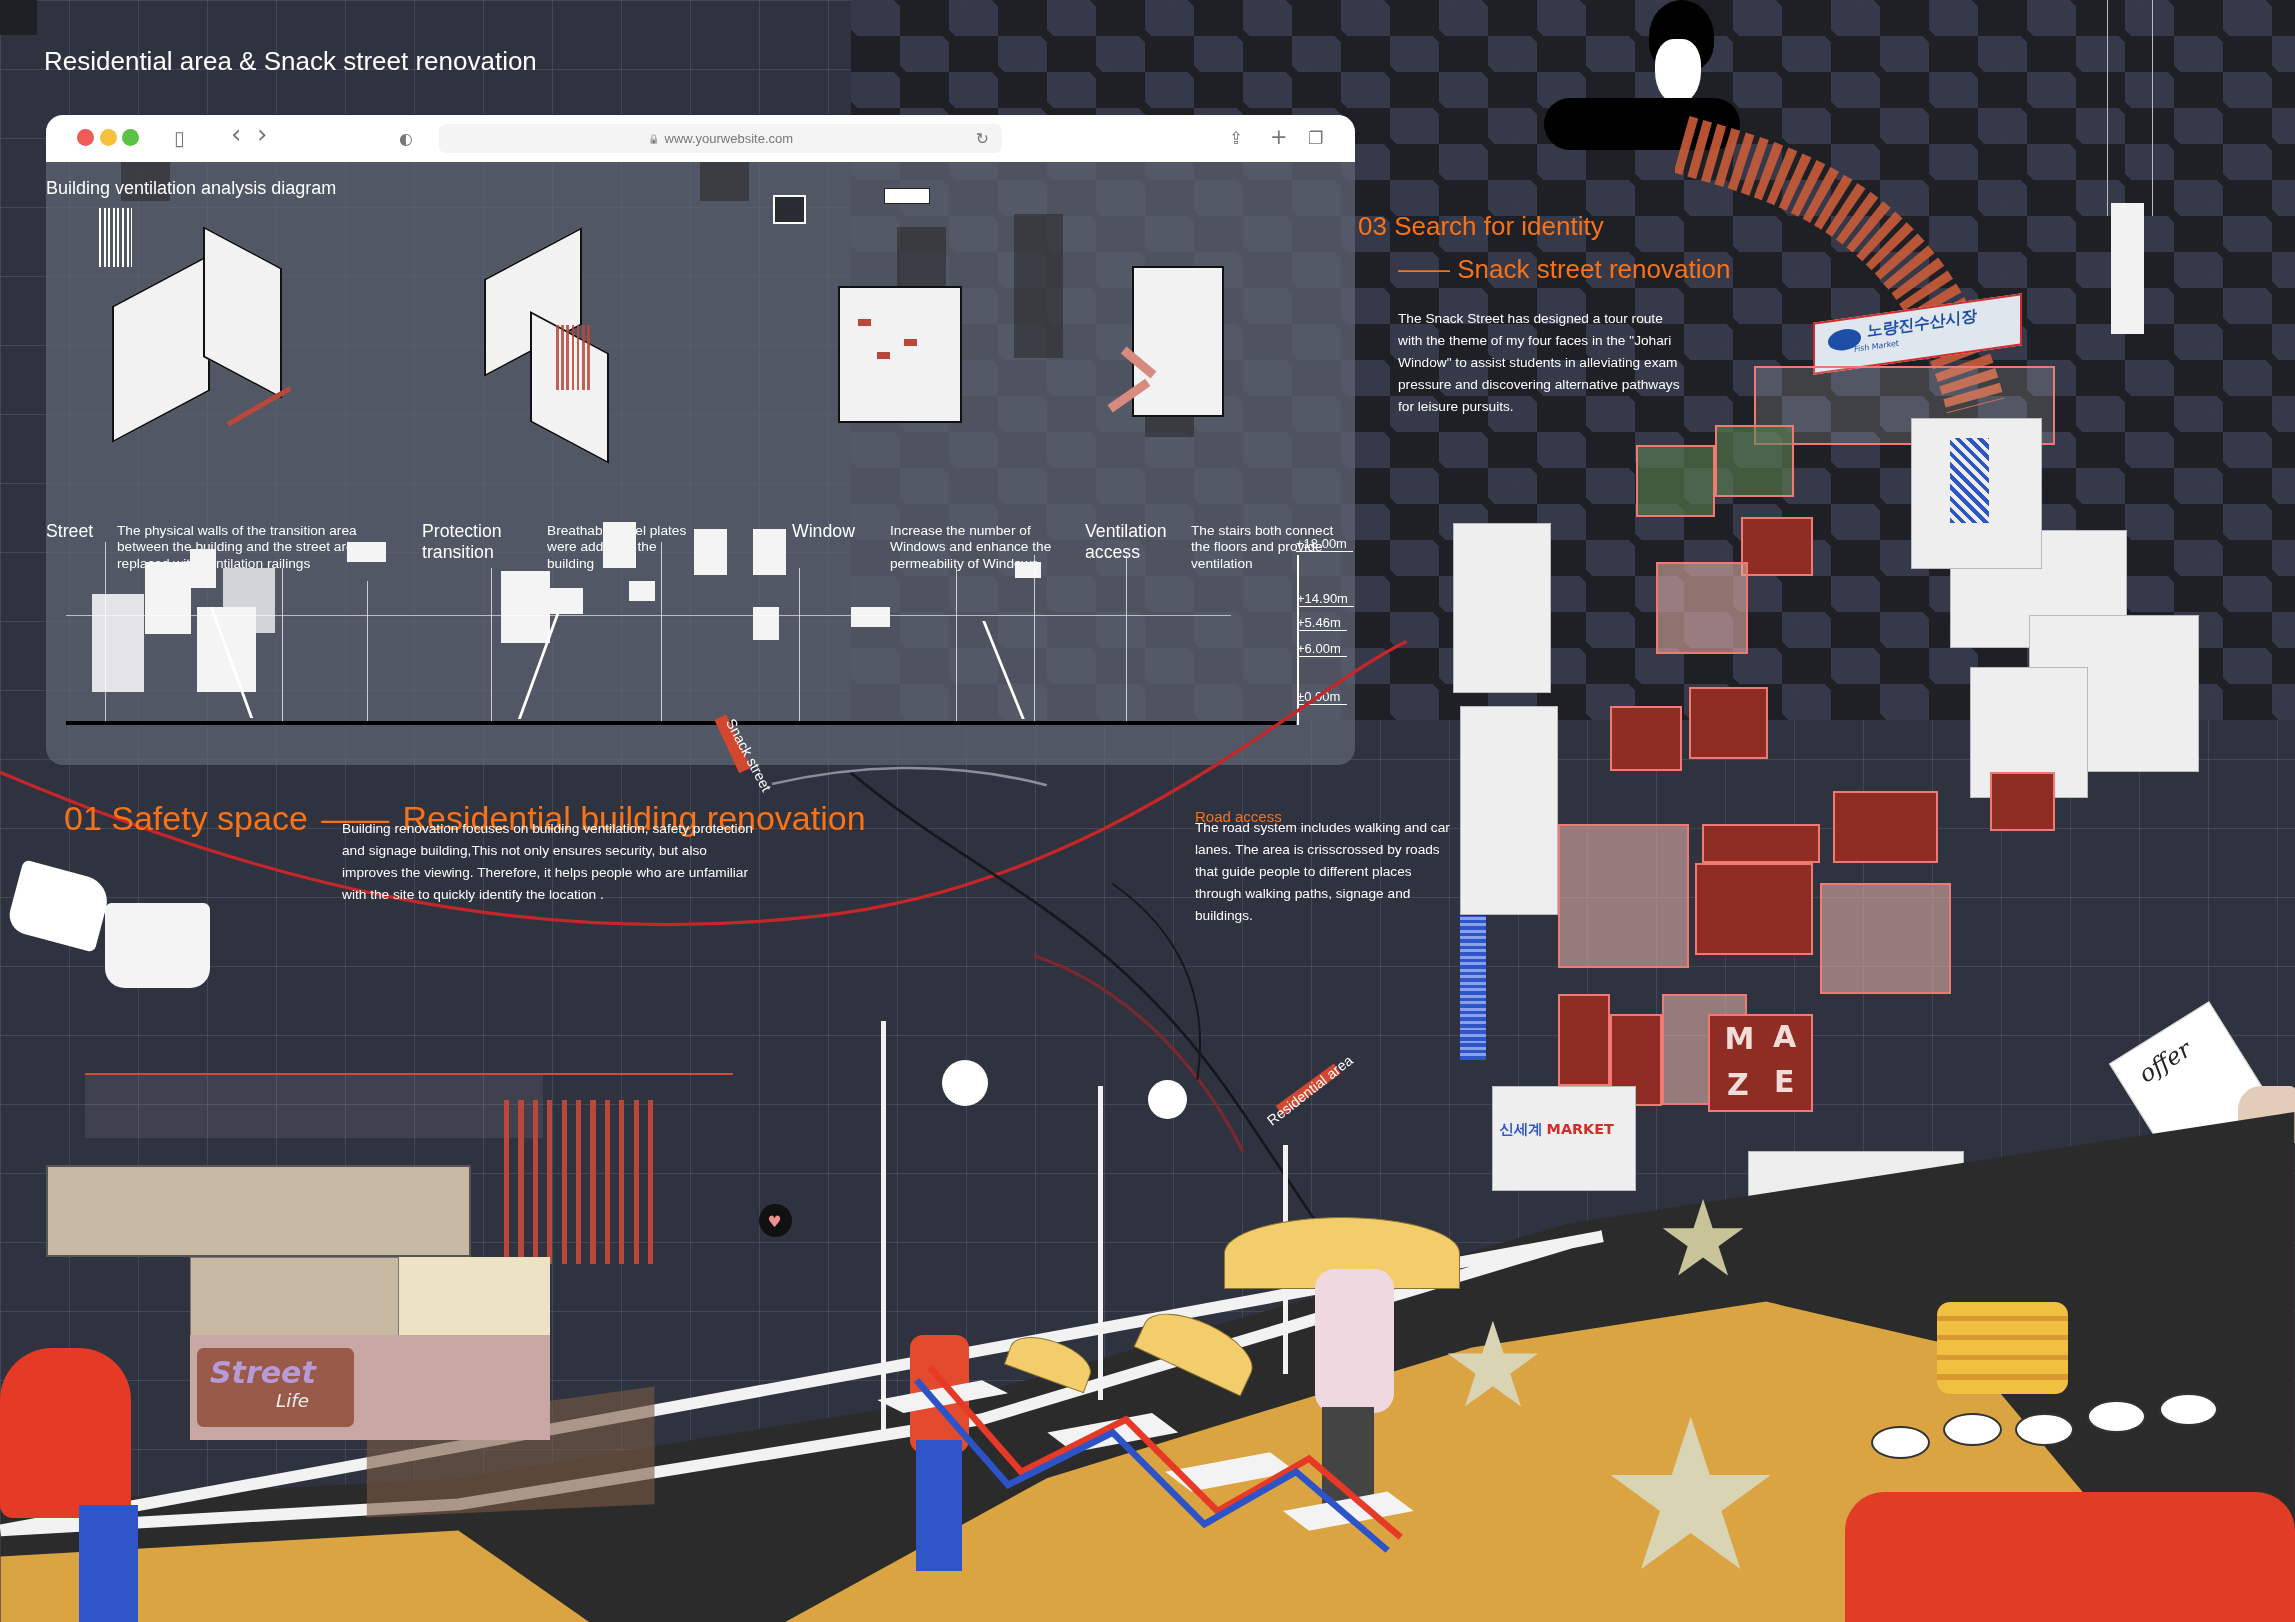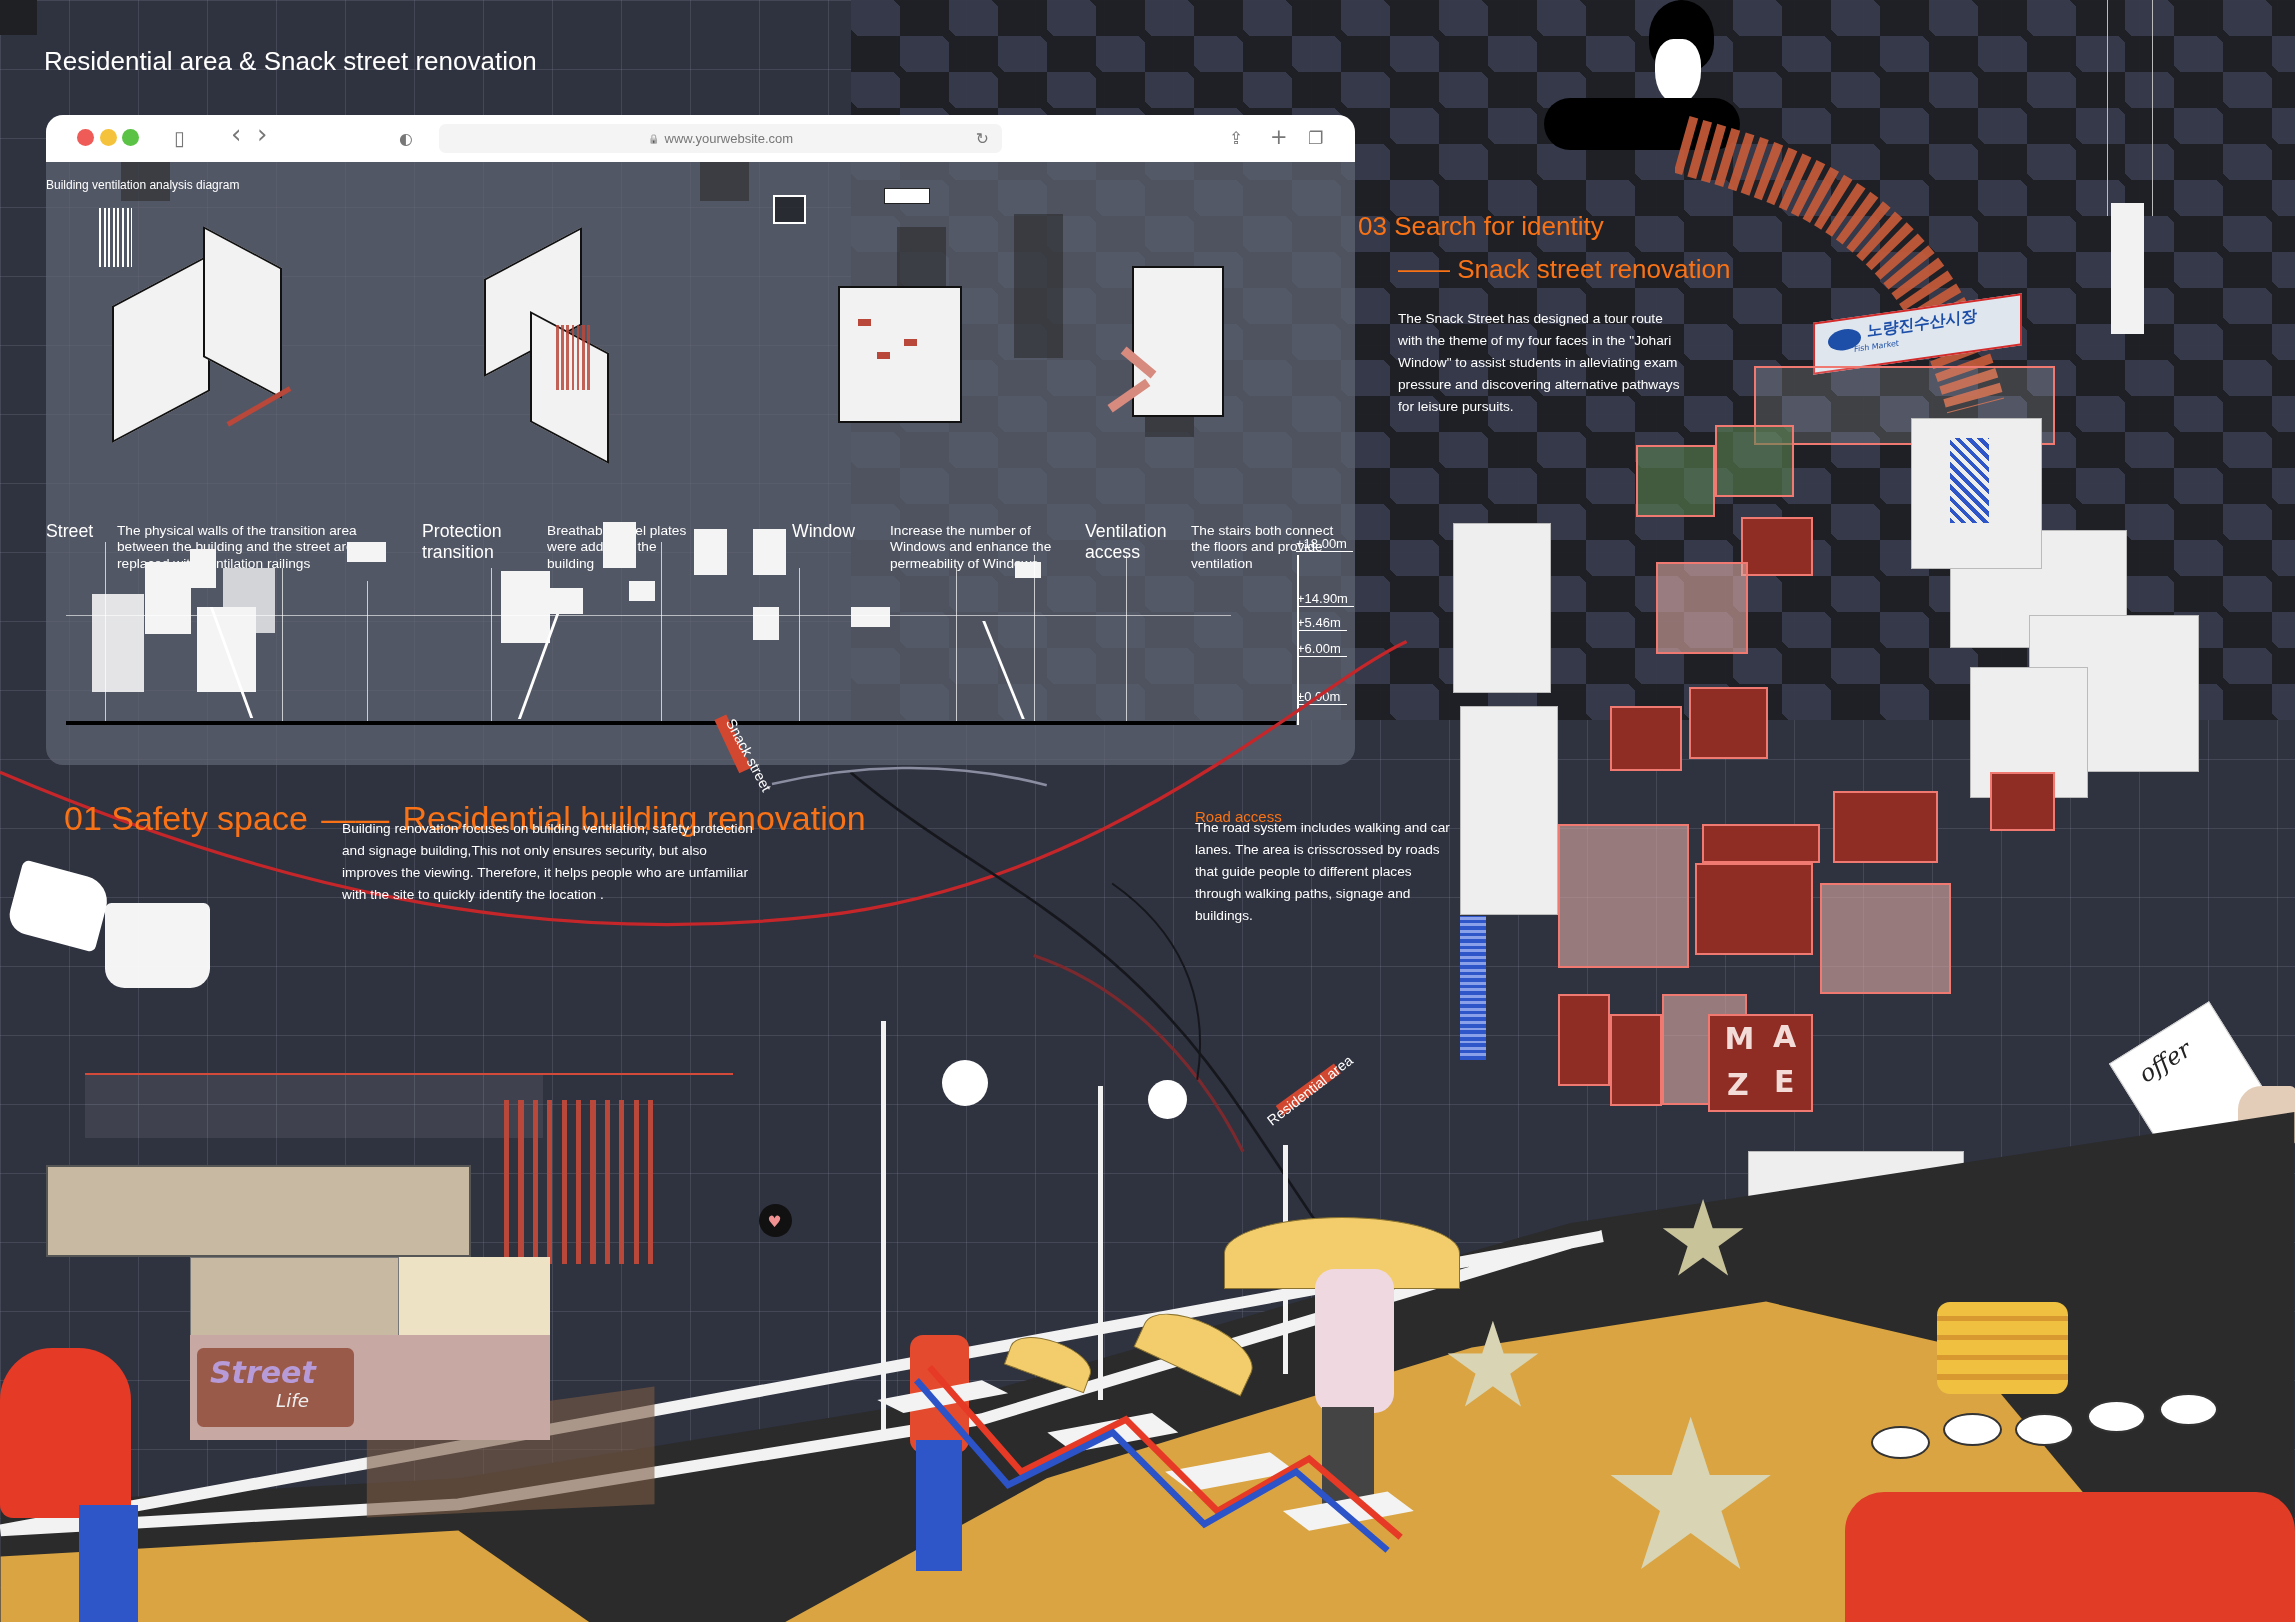--- a/index.html
+++ b/index.html
@@ -34,21 +34,21 @@
     background: rgba(95,100,115,0.75); }
   .browser-bar { position: absolute; left: 0; top: 0; width: 100%; height: 47px; background: #fff; display: flex; align-items: center; }
   .dot { width: 17px; height: 17px; border-radius: 50%; position: absolute; top: 14.4px; }
   .dot.red { left: 31px; background: #ef5b56; }
   .dot.yellow { left: 54px; background: #f5c33b; }
   .dot.green { left: 76px; background: #5ac245; }
   .bar-icon { position: absolute; top: 11.8px; color: #777; font-size: 19.6px; line-height: 23.6px; }
   .url-box { position: absolute; left: 393px; top: 9.2px; width: 563px; height: 29px; border-radius: 6.5px; background: #f4f4f4;
     display: flex; align-items: center; justify-content: center; color: #777; font-size: 13px; font-family: "Liberation Sans", sans-serif; }
   .browser-content { position: absolute; left: 0; top: 47px; width: 100%; height: calc(100% - 47px); }
-  .diagram-title { position: absolute; left: 0; top: 15.7px; font-size: 12px; color: #fff; font-family: "Liberation Sans", sans-serif; }
+  .diagram-title { position: absolute; left: 0; top: 15.7px; font-size: 18px; color: #fff; font-family: "Liberation Sans", sans-serif; }
   .dark-tile { position: absolute; background: rgba(40,40,40,0.55); }
 
   
   .axo { position: absolute; }
   .axo .box { position: absolute; background: #f2f2f2; border: 2.6px solid #111; }
   .axo .red { position: absolute; background: #b9473a; }
 
   .lbl-head { position: absolute; font-size: 17.7px; color: #fff; line-height: 21px; font-family: "Liberation Sans", sans-serif; }
   .lbl-desc { position: absolute; font-size: 13.7px; color: #fff; line-height: 16.4px; font-family: "Liberation Sans", sans-serif; }
 
@@ -263,20 +263,25 @@
   <div class="cell dark" style="left:268px;top:648px;width:105px;height:98px;">
     <span class="maze-letter" style="left:14.4px;top:5.2px;">M</span>
     <span class="maze-letter" style="left:63px;top:2.6px;">A</span>
     <span class="maze-letter" style="left:17px;top:51px;">Z</span>
     <span class="maze-letter" style="left:64px;top:48px;">E</span>
   </div>
 
   <div style="position:absolute;left:19.6px;top:550px;width:26px;height:144px;background:repeating-linear-gradient(0deg,#2f56c9 0 3.9px,#8aa0e8 3.9px 6.5px);"></div>
   <div style="position:absolute;left:510px;top:72px;width:39px;height:85px;background:repeating-linear-gradient(45deg,#2f56c9 0 3.9px,transparent 3.9px 7.9px);"></div>
 
+  <div class="white-bld" style="left:52px;top:720px;width:144px;height:105px;">
+    <div style="position:absolute;left:6.5px;top:33px;font-size:14.4px;font-weight:bold;color:#d42b2b;">
+      <span style="color:#2f56c9;margin-right:3.9px;">신세계</span><span>MARKET</span>
+    </div>
+  </div>
   <div class="white-bld" style="left:308px;top:785px;width:216px;height:131px;"></div>
 </div>
 
 <div class="abs" style="left:2140px;top:1021px;width:118px;height:151px;background:#fff;transform:rotate(-32deg);border:1.3px solid #ccc;">
   <div style="position:absolute;left:19.6px;top:13px;font-size:23.6px;color:#222;font-family:'DejaVu Serif',serif;font-style:italic;">offer</div>
 </div>
 <div class="abs" style="left:2238px;top:1086px;width:58px;height:59px;background:#e3cdb8;border-radius:40% 10% 10% 40%;"></div>
 
 <svg class="abs" style="left:0;top:1112px;" width="2295" height="510" viewBox="0 0 3508 780">
   <polygon points="0,600 700,560 1500,430 2400,170 3508,0 3508,780 0,780" fill="#2b2b2b"></polygon>

